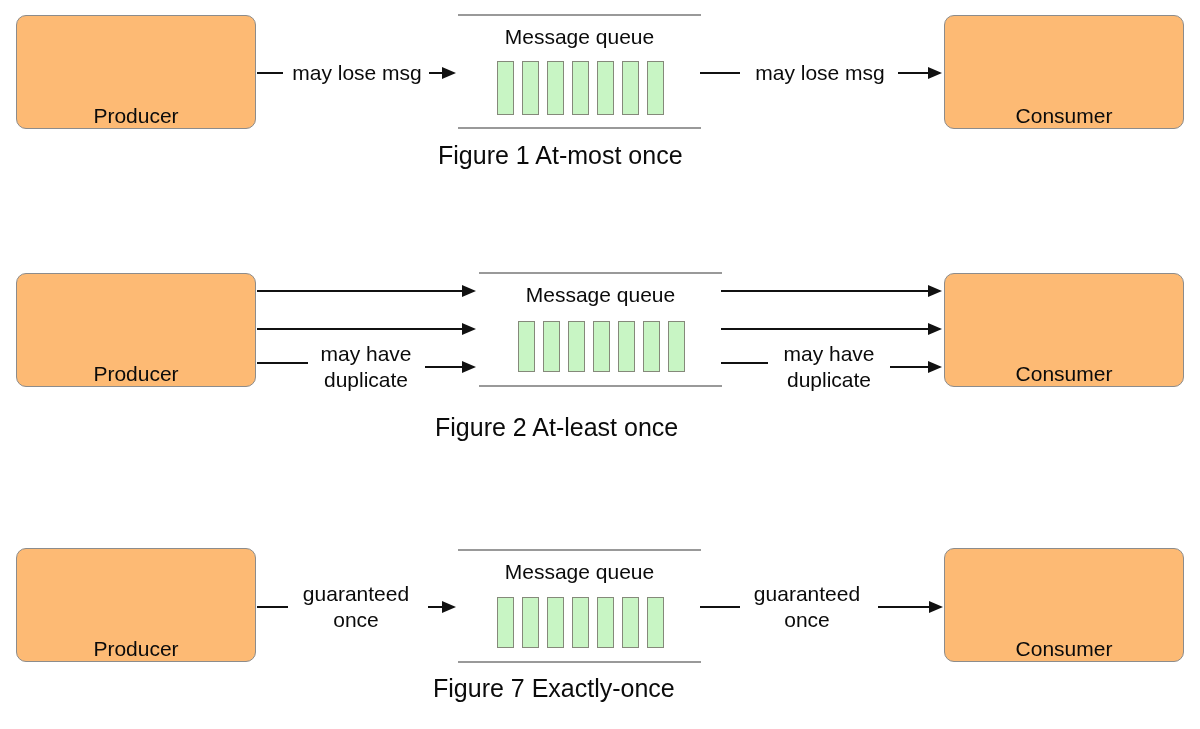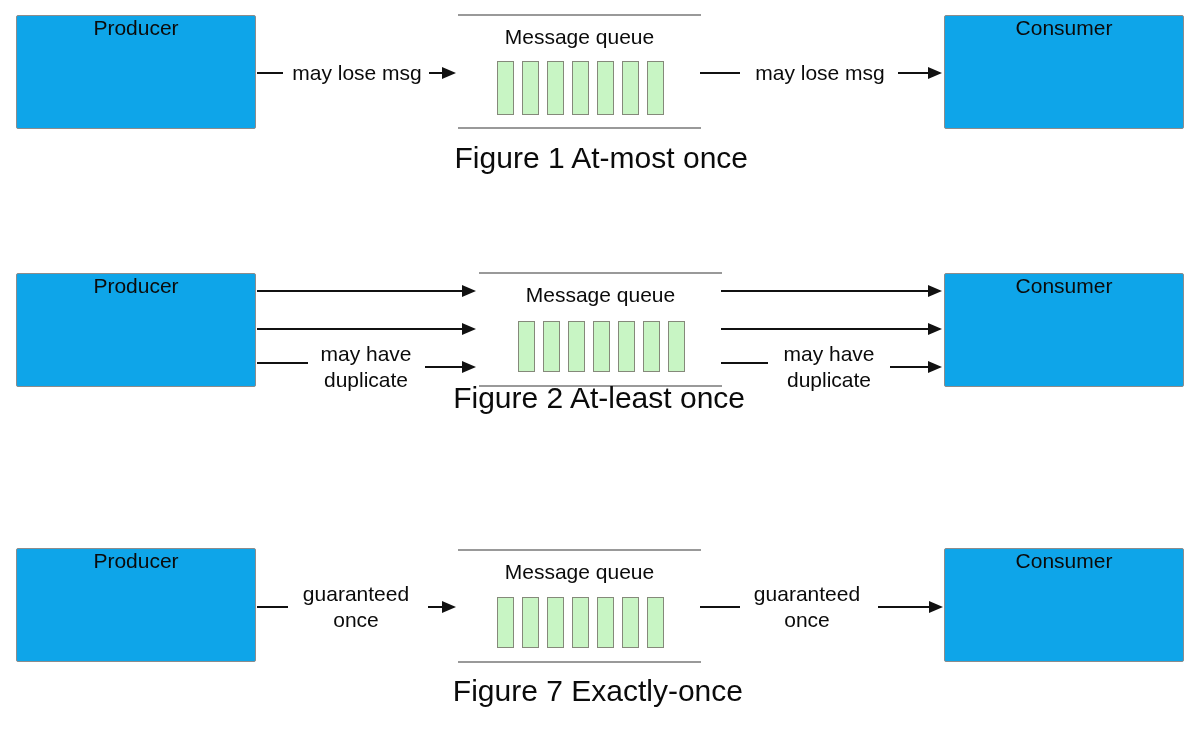--- a/index.html
+++ b/index.html
@@ -2,41 +2,41 @@
 <html style="--bar_fill: #c8f5c4; --bar_border: #85897a; --box_border: #8c8c8c; --rail_gray: #999999; --arrow_black: #111111;"><head>
 <meta charset="utf-8">
 <style>
   html,body{margin:0;padding:0;background:#ffffff;}
   #canvas{
     position:relative;width:1200px;height:729px;background:#fff;overflow:hidden;
     font-family:"Liberation Sans","DejaVu Sans",sans-serif;color:#0b0b0b;
   }
   .box{
     position:absolute;width:238px;height:112px;
-    border:1.5px solid var(--box_border,#8c8c8c);border-radius:2px;
-    background:#0ea5e9;display:flex;align-items:flex-start;justify-content:center;
+    border:1.5px solid var(--box_border,#8c8c8c);border-radius:10px;
+    background:#fdba74;display:flex;align-items:flex-end;justify-content:center;
     font-size:21px;
   }
   .hline{position:absolute;height:2px;background:var(--arrow_black,#111);}
   .gline{position:absolute;height:2px;background:var(--rail_gray,#999);}
   .ahead{
     position:absolute;width:0;height:0;
     border-left:14px solid var(--arrow_black,#111);
     border-top:6px solid transparent;border-bottom:6px solid transparent;
   }
   .qtitle{position:absolute;width:243px;text-align:center;font-size:21px;}
   .bars{position:absolute;display:flex;gap:8px;}
   .bar{
     width:17px;height:100%;
     background:var(--bar_fill,#c8f5c4);
     border:1.5px solid var(--bar_border,#85897a);
     box-sizing:border-box;
   }
   .lbl{position:absolute;text-align:center;font-size:21px;line-height:26px;}
-  .caption{position:absolute;width:310px;text-align:right;font-size:30px;}
+  .caption{position:absolute;width:310px;text-align:left;font-size:25px;}
 </style>
 </head>
 <body>
 
 <div id="canvas">
 
   <div>
     <div class="box" style="left:16px;top:15px">
       <span>Producer</span>
     </div>
@@ -104,21 +104,21 @@
     <div class="ahead" style="left:928px;top:323px"></div>
     <div class="hline" style="left:721px;top:362px;width:47px"></div>
     <div class="lbl" style="left:769px;top:341px;width:120px">may have duplicate</div>
     <div class="hline" style="left:890px;top:366px;width:39px"></div>
     <div class="ahead" style="left:928px;top:361px"></div>
 
     <div class="box" style="left:944px;top:273px">
       <span>Consumer</span>
     </div>
 
-    <div class="caption" style="left:435px;top:381px">Figure 2 At-least once</div>
+    <div class="caption" style="left:435px;top:413px">Figure 2 At-least once</div>
   </div>
 
   <div>
     <div class="box" style="left:16px;top:548px">
       <span>Producer</span>
     </div>
 
     <div class="hline" style="left:257px;top:606px;width:31px"></div>
     <div class="lbl" style="left:296px;top:581px;width:120px">guaranteed once</div>
     <div class="hline" style="left:428px;top:606px;width:16px"></div>

